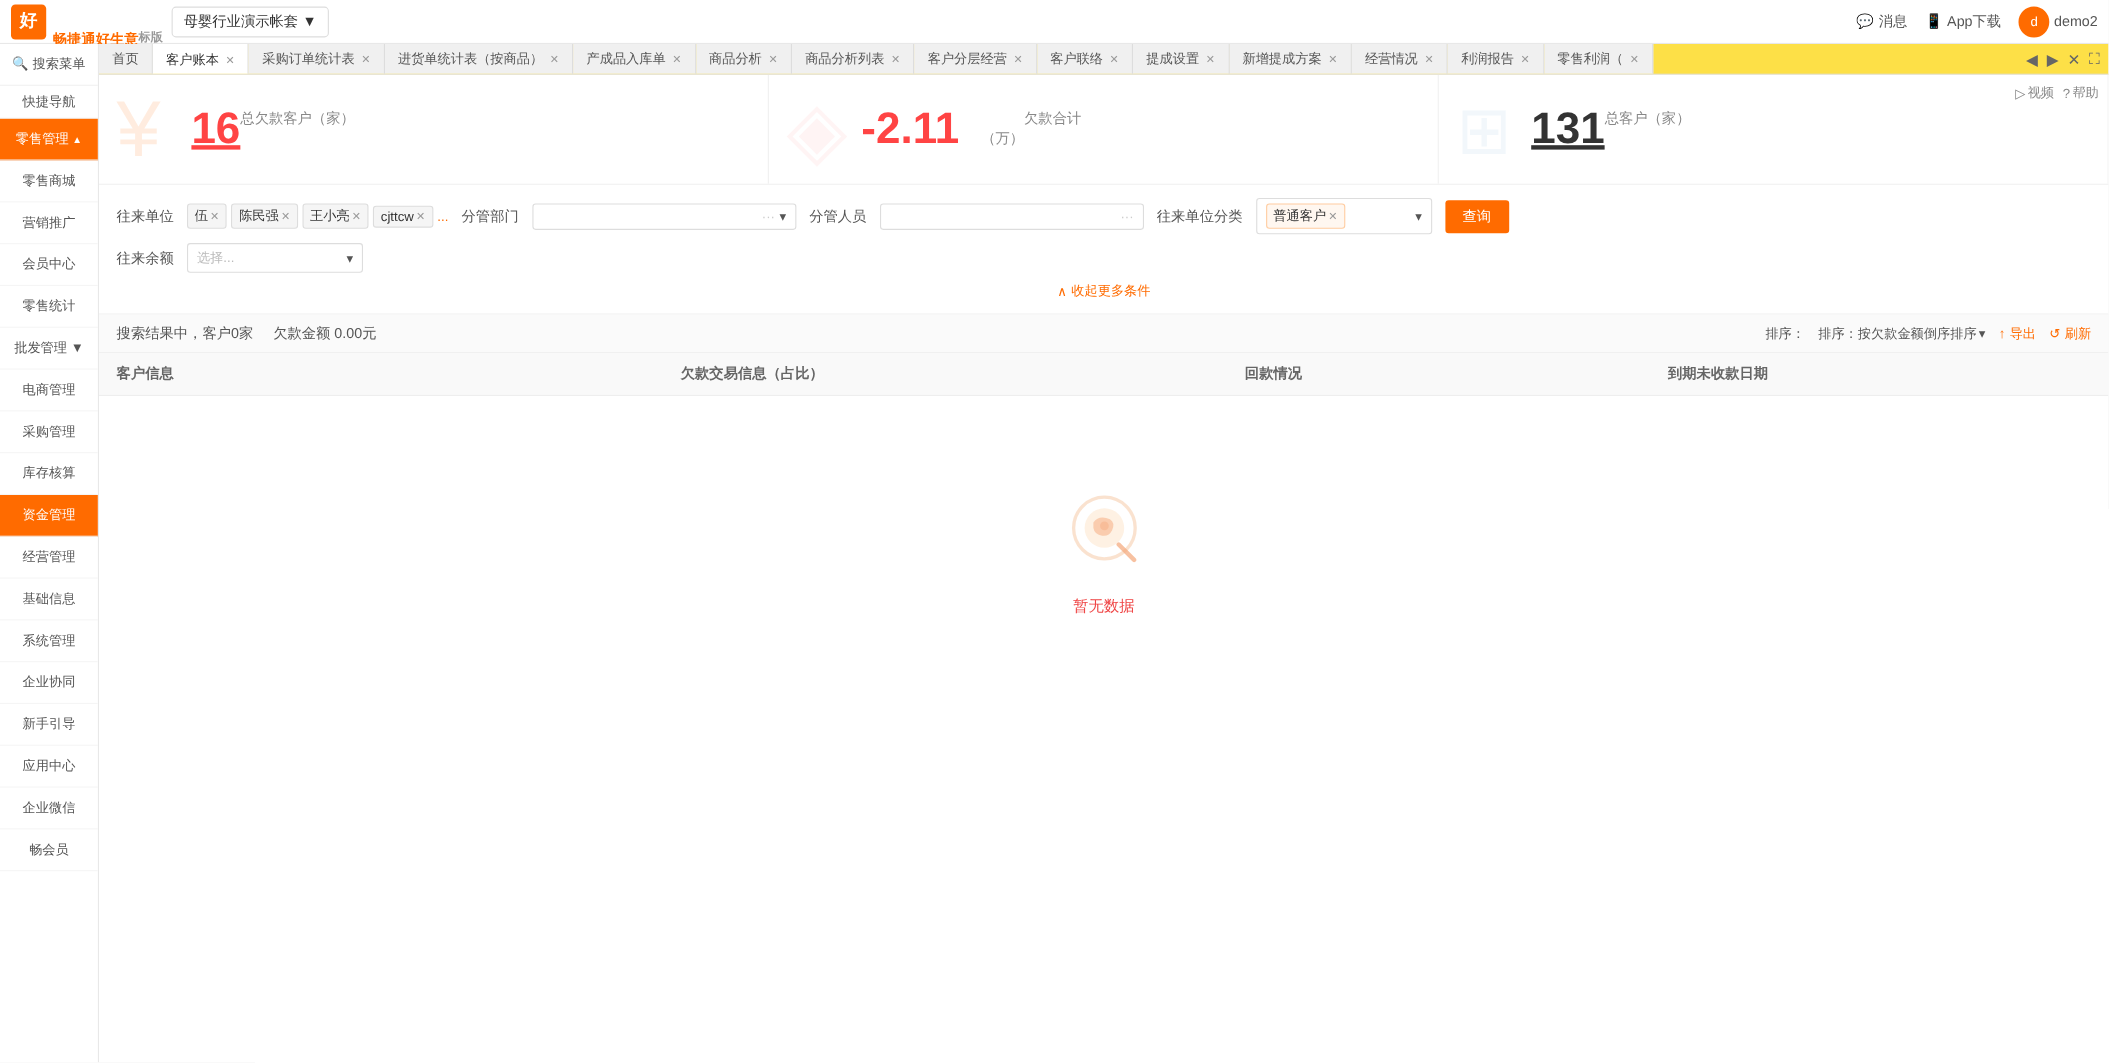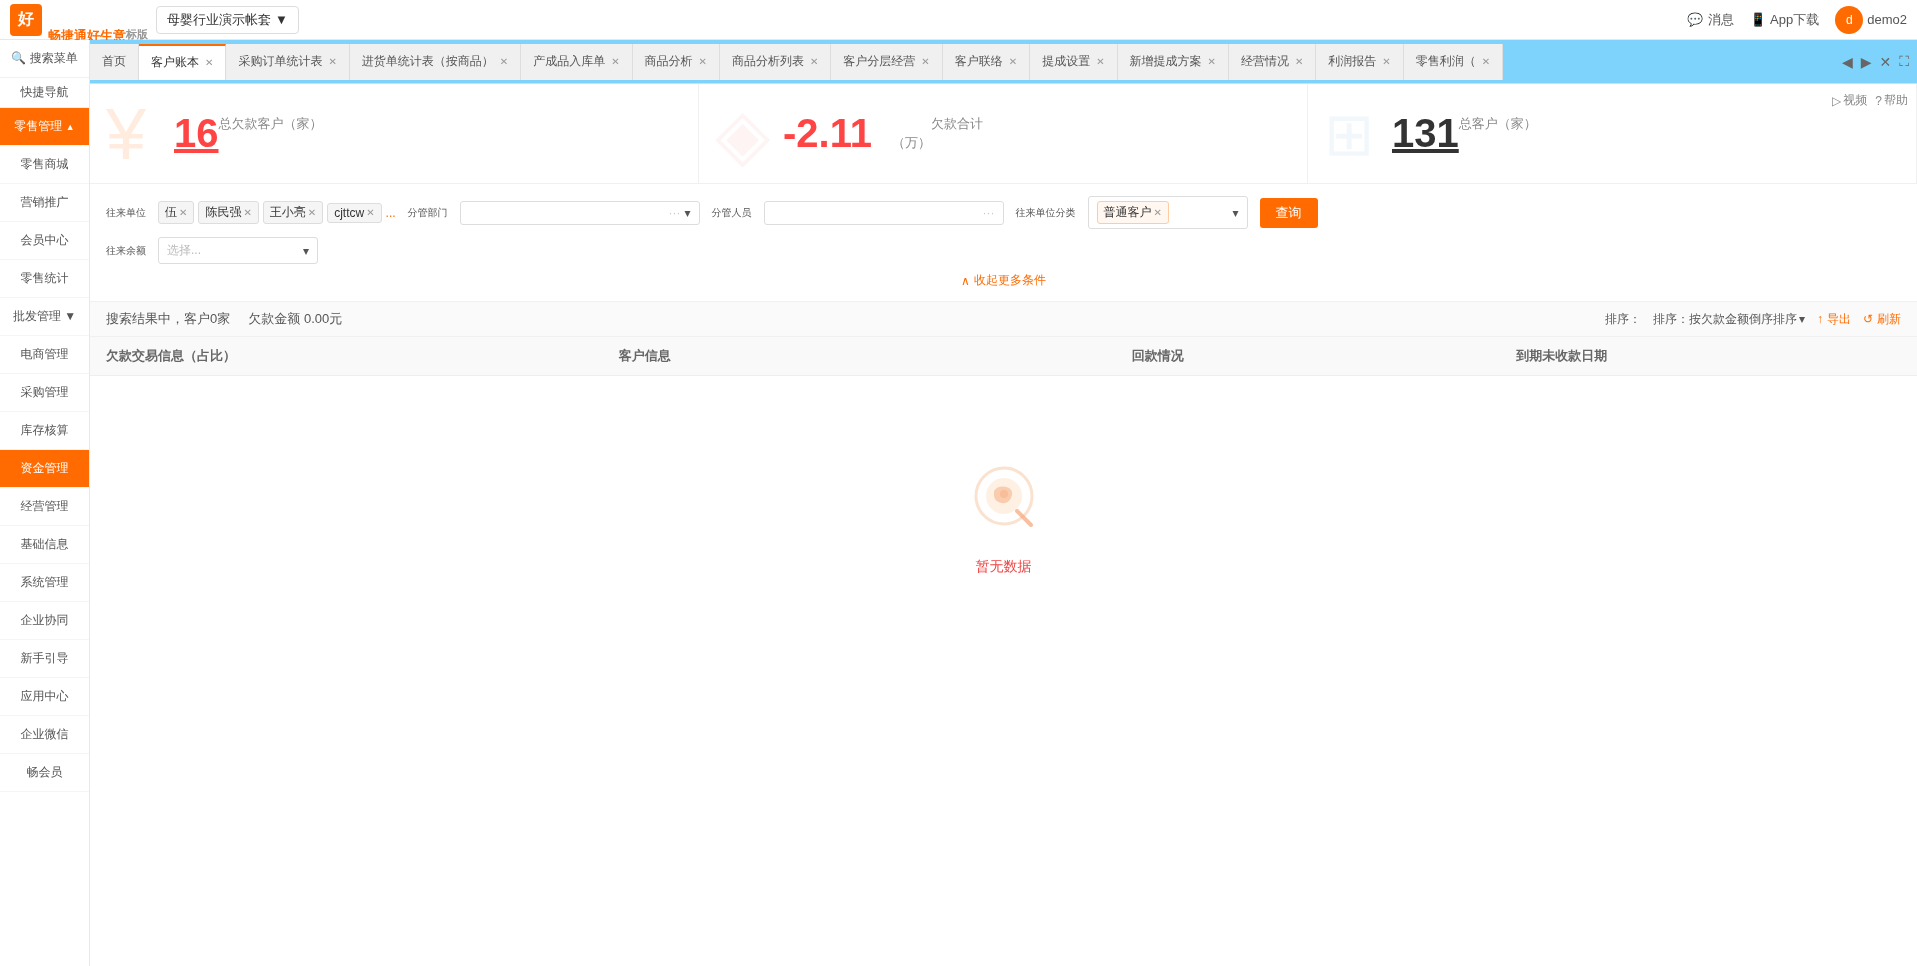--- a/index.html
+++ b/index.html
@@ -22,21 +22,21 @@
     .sidebar { width: 90px; background: #fff; border-right: 1px solid #e8e8e8; display: flex; flex-direction: column; flex-shrink: 0; overflow-y: auto; }
     .sidebar-search { padding: 8px; text-align: center; font-size: 12px; color: #555; cursor: pointer; border-bottom: 1px solid #f0f0f0; padding: 10px 0; }
     .sidebar-nav { padding: 6px 0; border-bottom: 1px solid #f0f0f0; text-align: center; font-size: 12px; color: #555; cursor: pointer; }
     .sidebar-item { padding: 10px 0; text-align: center; font-size: 12px; color: #555; cursor: pointer; border-bottom: 1px solid #f5f5f5; }
     .sidebar-item.active { background: #ff6b00; color: #fff; }
 
     
     .content-area { flex: 1; display: flex; flex-direction: column; overflow: hidden; }
 
     
-    .tab-bar { background: #7dd3fc; display: flex; align-items: center; height: 44px; flex-shrink: 0; overflow: hidden; border-bottom: 1px solid #ddd; }
+    .tab-bar { background: #fde047; display: flex; align-items: center; height: 28px; flex-shrink: 0; overflow: hidden; border-bottom: 1px solid #ddd; }
     .tab { display: flex; align-items: center; gap: 4px; padding: 0 12px; height: 36px; cursor: pointer; font-size: 12px; color: #555; white-space: nowrap; border-right: 1px solid #ddd; background: #f0f0f0; }
     .tab.active { background: #fff; color: #333; border-top: 2px solid #ff6b00; }
     .tab .close-btn { font-size: 10px; color: #999; margin-left: 2px; }
     .tab-actions { display: flex; align-items: center; margin-left: auto; padding: 0 6px; gap: 4px; }
     .tab-action-btn { cursor: pointer; color: #666; font-size: 14px; padding: 2px; }
 
     
     .page-content { flex: 1; overflow-y: auto; background: #fff; padding: 0; }
 
     
@@ -44,21 +44,21 @@
     .stat-item { flex: 1; display: flex; align-items: center; padding: 16px 24px; border-right: 1px solid #f0f0f0; position: relative; }
     .stat-value { font-size: 36px; font-weight: bold; color: #ff4444; }
     .stat-label { font-size: 13px; color: #888; margin-top: 4px; }
     .stat-content { display: flex; flex-direction: row; }
     .stat-value-underline { text-decoration: underline; }
     .stat-help { position: absolute; top: 8px; right: 8px; display: flex; gap: 8px; font-size: 12px; color: #888; cursor: pointer; }
 
     
     .filter-area { padding: 12px 16px; background: #fff; border-bottom: 1px solid #f0f0f0; }
     .filter-row { display: flex; align-items: center; gap: 12px; margin-bottom: 8px; flex-wrap: wrap; }
-    .filter-label { color: #555; font-size: 10px; white-space: nowrap; }
+    .filter-label { color: #555; font-size: 13px; white-space: nowrap; }
     .filter-tags { display: flex; align-items: center; gap: 4px; flex-wrap: wrap; }
     .filter-tag { display: flex; align-items: center; gap: 2px; padding: 2px 6px; background: #f5f5f5; border: 1px solid #ddd; border-radius: 3px; font-size: 12px; color: #333; }
     .filter-tag .x { cursor: pointer; color: #999; font-size: 10px; }
     .filter-more { color: #ff6b00; cursor: pointer; font-size: 12px; }
     .filter-select { display: flex; align-items: center; gap: 4px; border: 1px solid #ddd; border-radius: 3px; padding: 4px 8px; min-width: 160px; cursor: pointer; font-size: 12px; color: #555; }
     .filter-select-wide { min-width: 240px; }
     .search-btn { background: #ff6b00; color: #fff; border: none; border-radius: 3px; padding: 6px 16px; cursor: pointer; font-size: 13px; }
     .collapse-btn { display: flex; align-items: center; gap: 4px; justify-content: center; color: #ff6b00; cursor: pointer; font-size: 12px; margin-top: 4px; }
 
     
@@ -360,22 +360,22 @@
             <span>导出</span>
           </div>
           <div class="result-action">
             <span>↺</span>
             <span>刷新</span>
           </div>
         </div>
       </div>
 
       <div class="table-header">
+        <span>客户信息</span>
         <span>欠款交易信息（占比）</span>
-        <span>客户信息</span>
         <span>回款情况</span>
         <span>到期未收款日期</span>
       </div>
 
       <div class="empty-state">
         <div style="width:90px;height:90px;position:relative;margin-bottom:12px;">
           
           <svg viewBox="0 0 90 90" width="90" height="90" xmlns="http://www.w3.org/2000/svg">
             <circle cx="45" cy="40" r="28" fill="none" stroke="#f5c5a0" stroke-width="3" opacity="0.5"></circle>
             <circle cx="45" cy="40" r="18" fill="#fde8d0" opacity="0.6"></circle>

